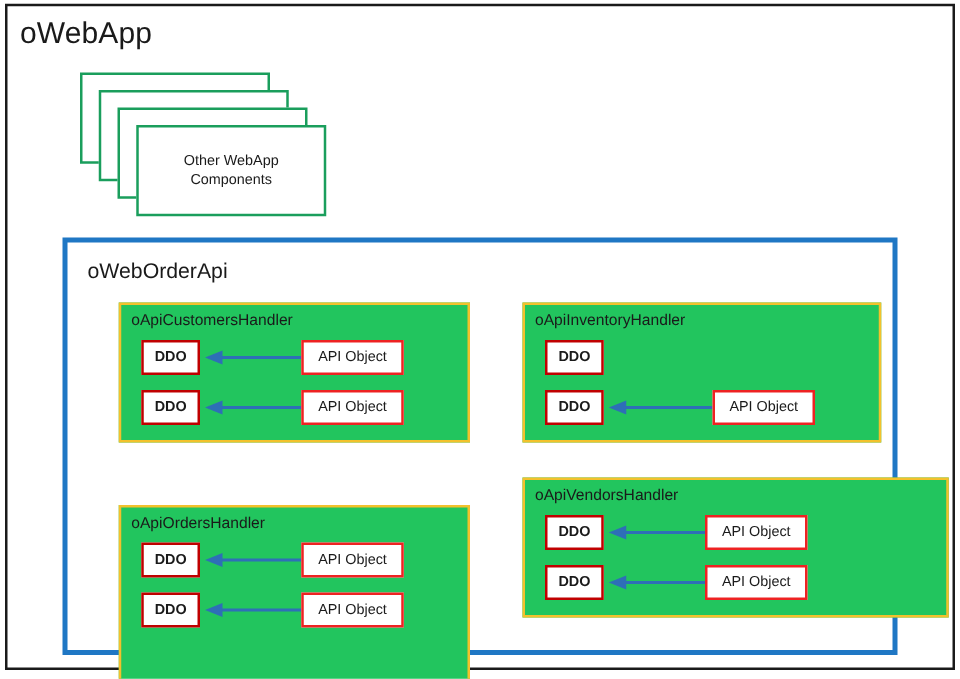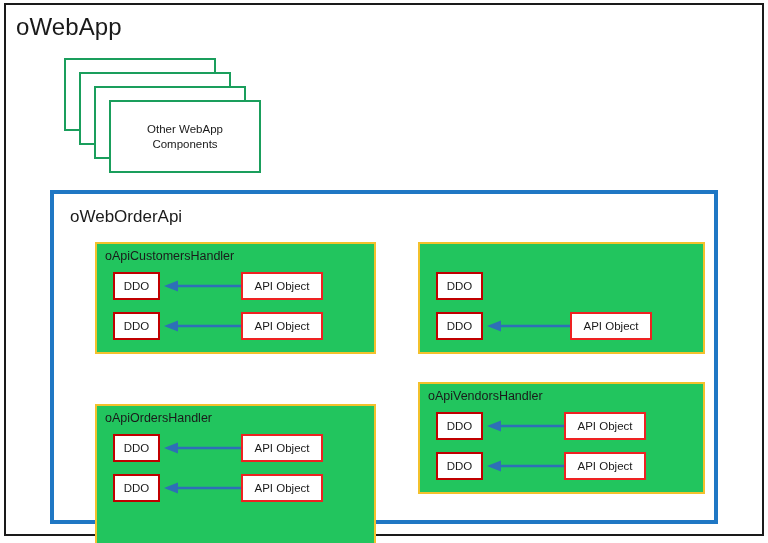--- a/index.html
+++ b/index.html
@@ -94,21 +94,21 @@
   
   .handler {
     position: absolute;
     border: 2px solid #f3c12c;
     box-sizing: border-box;
     background: #22c55e;
   }
   .handler.h-customers  { left: 41px;  top: 48px;  width: 281px; height: 112px; }
   .handler.h-inventory  { left: 364px; top: 48px;  width: 287px; height: 112px; }
   .handler.h-orders     { left: 41px;  top: 188px; width: 281px; height: 144px; margin-top: 22px; }
-  .handler.h-vendors    { left: 364px; top: 188px; width: 287px; height: 112px; }
+  .handler.h-vendors    { left: 364px; top: 188px; width: 341px; height: 112px; }
 
   .handler-title {
     position: absolute;
     left: 8px;
     top: 5px;
     font-size: 12.5px;
     color: #1a1a1a;
     white-space: nowrap;
   }
 
@@ -124,20 +124,21 @@
 
   .ddo-box {
     position: absolute;
     left: 0px;
     top: 0px;
     width: 47px;
     height: 28px;
     border: 2px solid #c00000;
     box-sizing: border-box;
     background: #ffffff;
+    font-weight: bold;
   }
   .ddo-label,
   .apiobj-label {
     position: absolute;
     left: 0;
     right: 0;
     top: 50%;
     transform: translateY(-50%);
     text-align: center;
     font-size: 11.5px;
@@ -215,20 +216,21 @@
             <polygon points="4,14 18,8.4 18,19.6" fill="#2e6fb7"></polygon>
           </svg>
         </div>
         <div class="apiobj-box near">
           <div class="apiobj-label">API Object</div>
         </div>
       </div>
     </div>
 
     <div class="handler h-inventory">
+      <div class="handler-title">oApiInventoryHandler</div>
 
       <div class="row right-col r0">
         <div class="ddo-box">
           <div class="ddo-label">DDO</div>
         </div>
 
       </div>
 
       <div class="row right-col r1">
         <div class="ddo-box">

